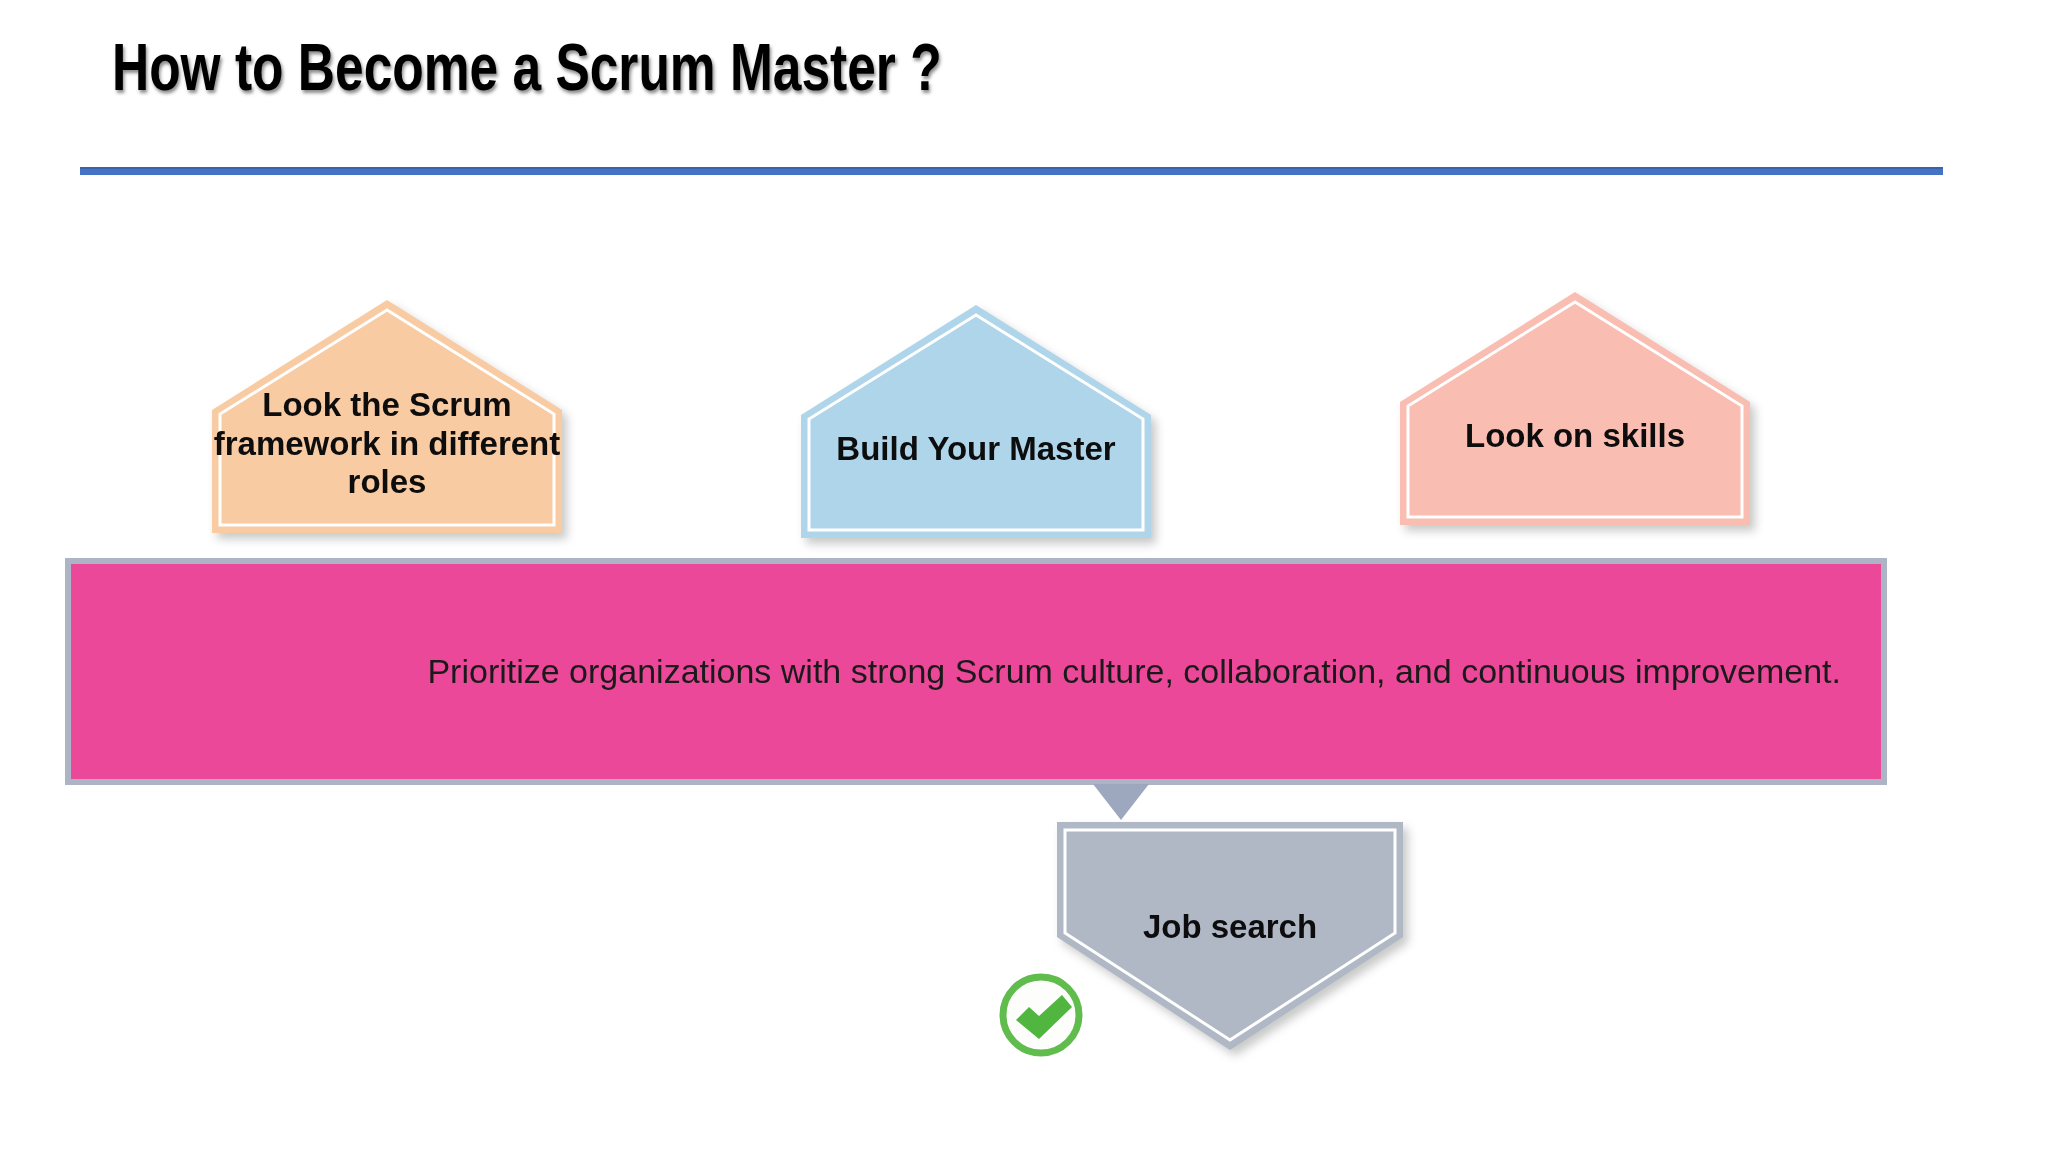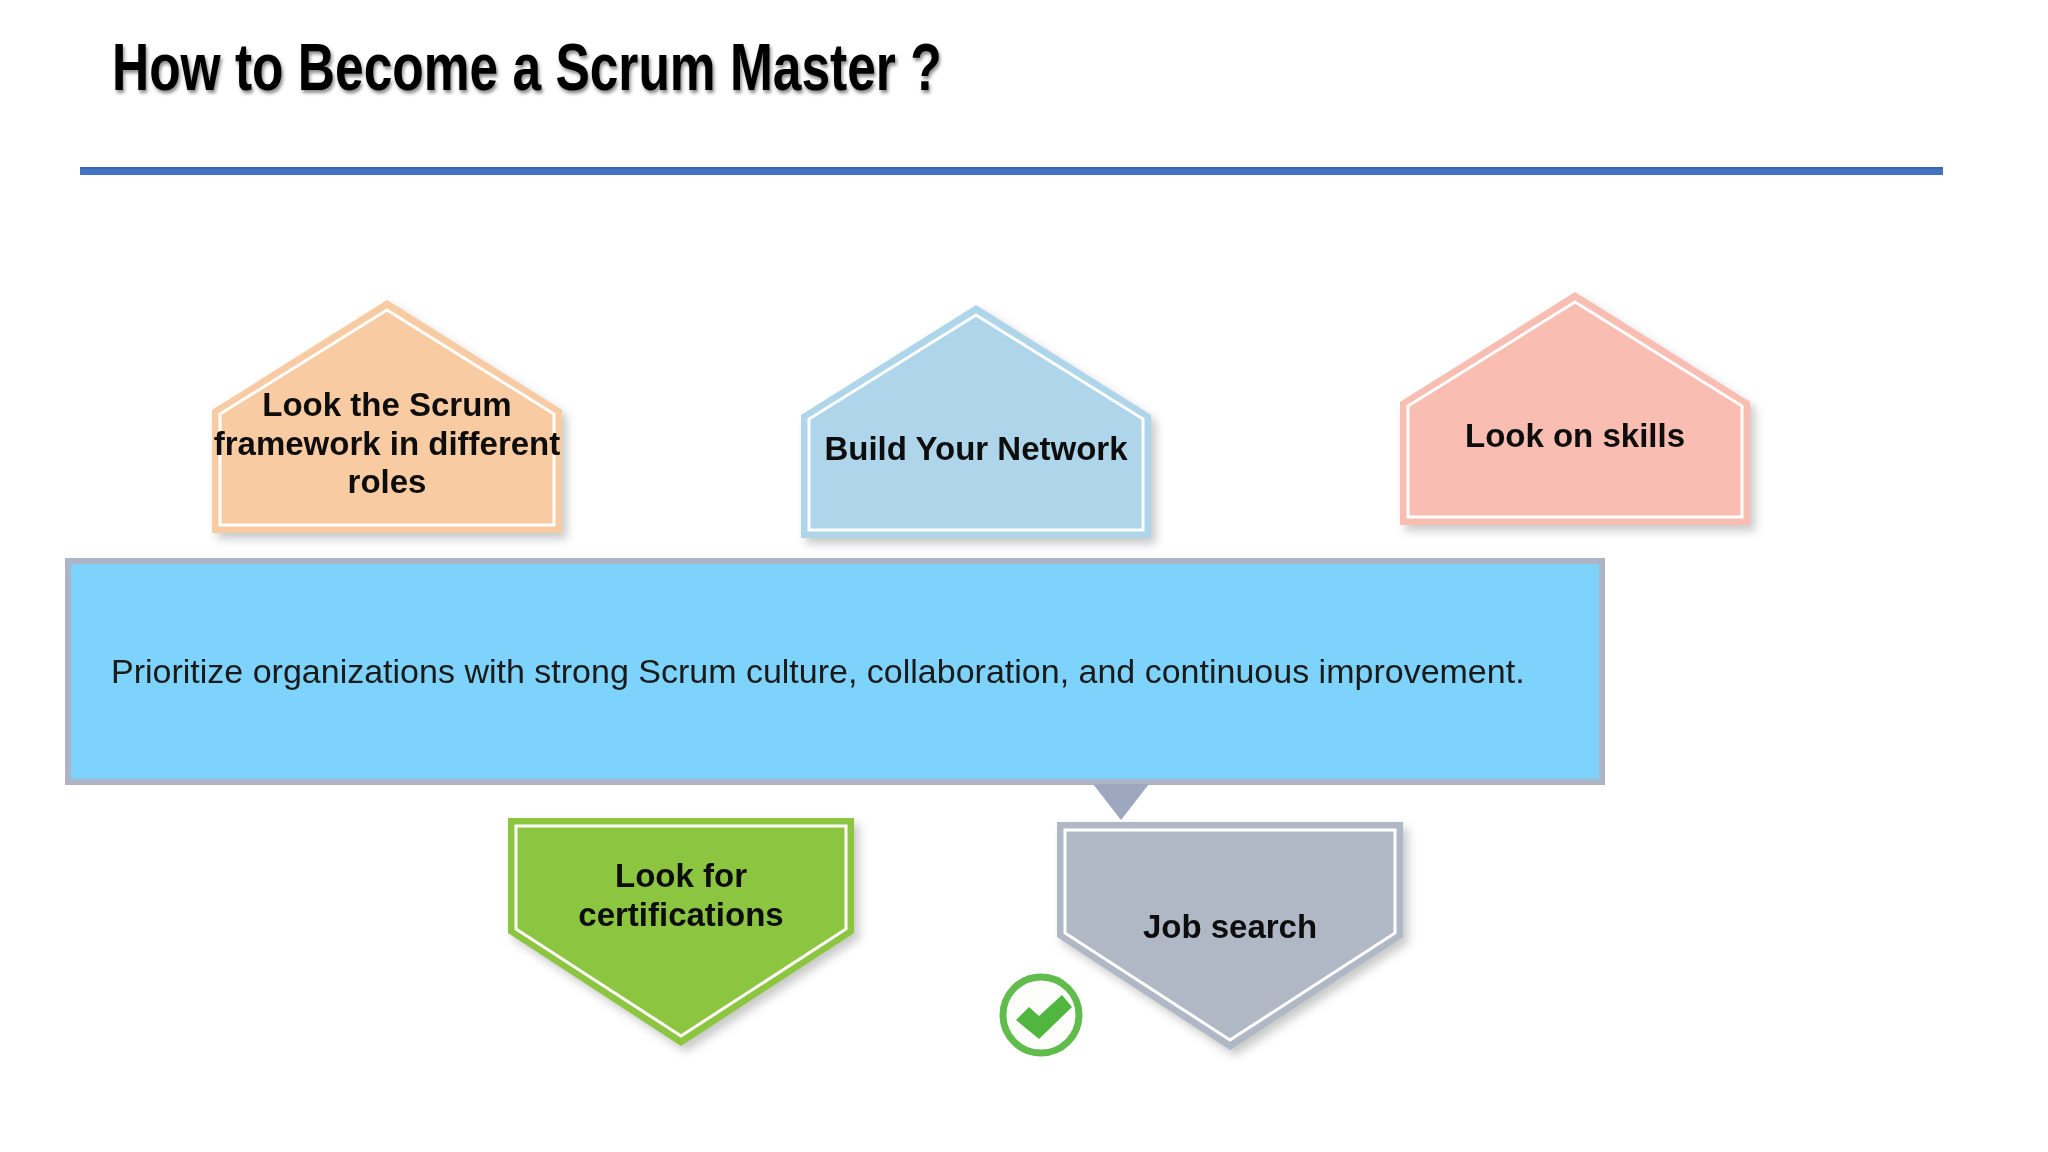--- a/index.html
+++ b/index.html
@@ -31,23 +31,23 @@
   .house .label-area{top:55px;height:178px;}
   .down-a .label-area{top:0;height:156px;}
   .down-b .label-area{top:12px;height:186px;}
   .pos-apply{left:212px;top:300px;}
   .pos-network{left:801px;top:305px;}
   .pos-skills{left:1400px;top:292px;}
   .pos-cert{left:508px;top:818px;}
   .pos-job{left:1057px;top:822px;}
   
   .callout{
-    position:absolute;left:65px;top:558px;width:1540px;height:227px;box-sizing:border-box;
-    border:6px solid #ACB4C6;background:#7dd3fc;
-    display:flex;align-items:center;justify-content:flex-start;
+    position:absolute;left:65px;top:558px;width:1822px;height:227px;box-sizing:border-box;
+    border:6px solid #ACB4C6;background:#ec4899;
+    display:flex;align-items:center;justify-content:flex-end;
   }
   .callout-text{
     font-size:34px;color:#1a1a1a;text-align:center;padding:0 40px;line-height:1.3;
   }
   .pointer{position:absolute;left:1093px;top:784px;width:56px;height:36px;}
   .pointer svg{display:block;}
   
   .check-icon{position:absolute;left:995px;top:969px;width:92px;height:92px;}
   .check-icon svg{display:block;}
 </style>
@@ -70,21 +70,21 @@
 roles</span>
     </div>
   </div>
 
   <div class="shape house pos-network">
     <svg width="350" height="233" viewBox="0 0 350 233">
       <polygon points="175,0 350,110 350,233 0,233 0,110" fill="#AFD5EA"></polygon>
       <polygon points="175,10 342,114 342,225 8,225 8,114" fill="none" stroke="#ffffff" stroke-width="3"></polygon>
     </svg>
     <div class="label-area">
-      <span class="label">Build Your Network</span>
+      <span class="label">Build Your Master</span>
     </div>
   </div>
 
   <div class="shape house pos-skills">
     <svg width="350" height="233" viewBox="0 0 350 233">
       <polygon points="175,0 350,110 350,233 0,233 0,110" fill="#F9BDB2"></polygon>
       <polygon points="175,10 342,114 342,225 8,225 8,114" fill="none" stroke="#ffffff" stroke-width="3"></polygon>
     </svg>
     <div class="label-area">
       <span class="label">Look on skills</span>
@@ -93,30 +93,20 @@
 
   <div class="callout">
     <div class="callout-text">Prioritize organizations with strong Scrum culture, collaboration, and continuous improvement.</div>
   </div>
   <div class="pointer">
     <svg width="56" height="36" viewBox="0 0 56 36">
       <polygon points="0,0 56,0 28,36" fill="#9DA8BE"></polygon>
     </svg>
   </div>
 
-  <div class="shape down-a pos-cert">
-    <svg width="346" height="228" viewBox="0 0 346 228">
-      <polygon points="0,0 346,0 346,115 173,228 0,115" fill="#8CC640"></polygon>
-      <polygon points="8,8 338,8 338,111 173,218 8,111" fill="none" stroke="#ffffff" stroke-width="3"></polygon>
-    </svg>
-    <div class="label-area">
-      <span class="label">Look for
-certifications</span>
-    </div>
-  </div>
 
   <div class="shape down-b pos-job">
     <svg width="346" height="228" viewBox="0 0 346 228">
       <polygon points="0,0 346,0 346,115 173,228 0,115" fill="#B0B8C6"></polygon>
       <polygon points="8,8 338,8 338,111 173,218 8,111" fill="none" stroke="#ffffff" stroke-width="3"></polygon>
     </svg>
     <div class="label-area">
       <span class="label">Job search</span>
     </div>
   </div>

